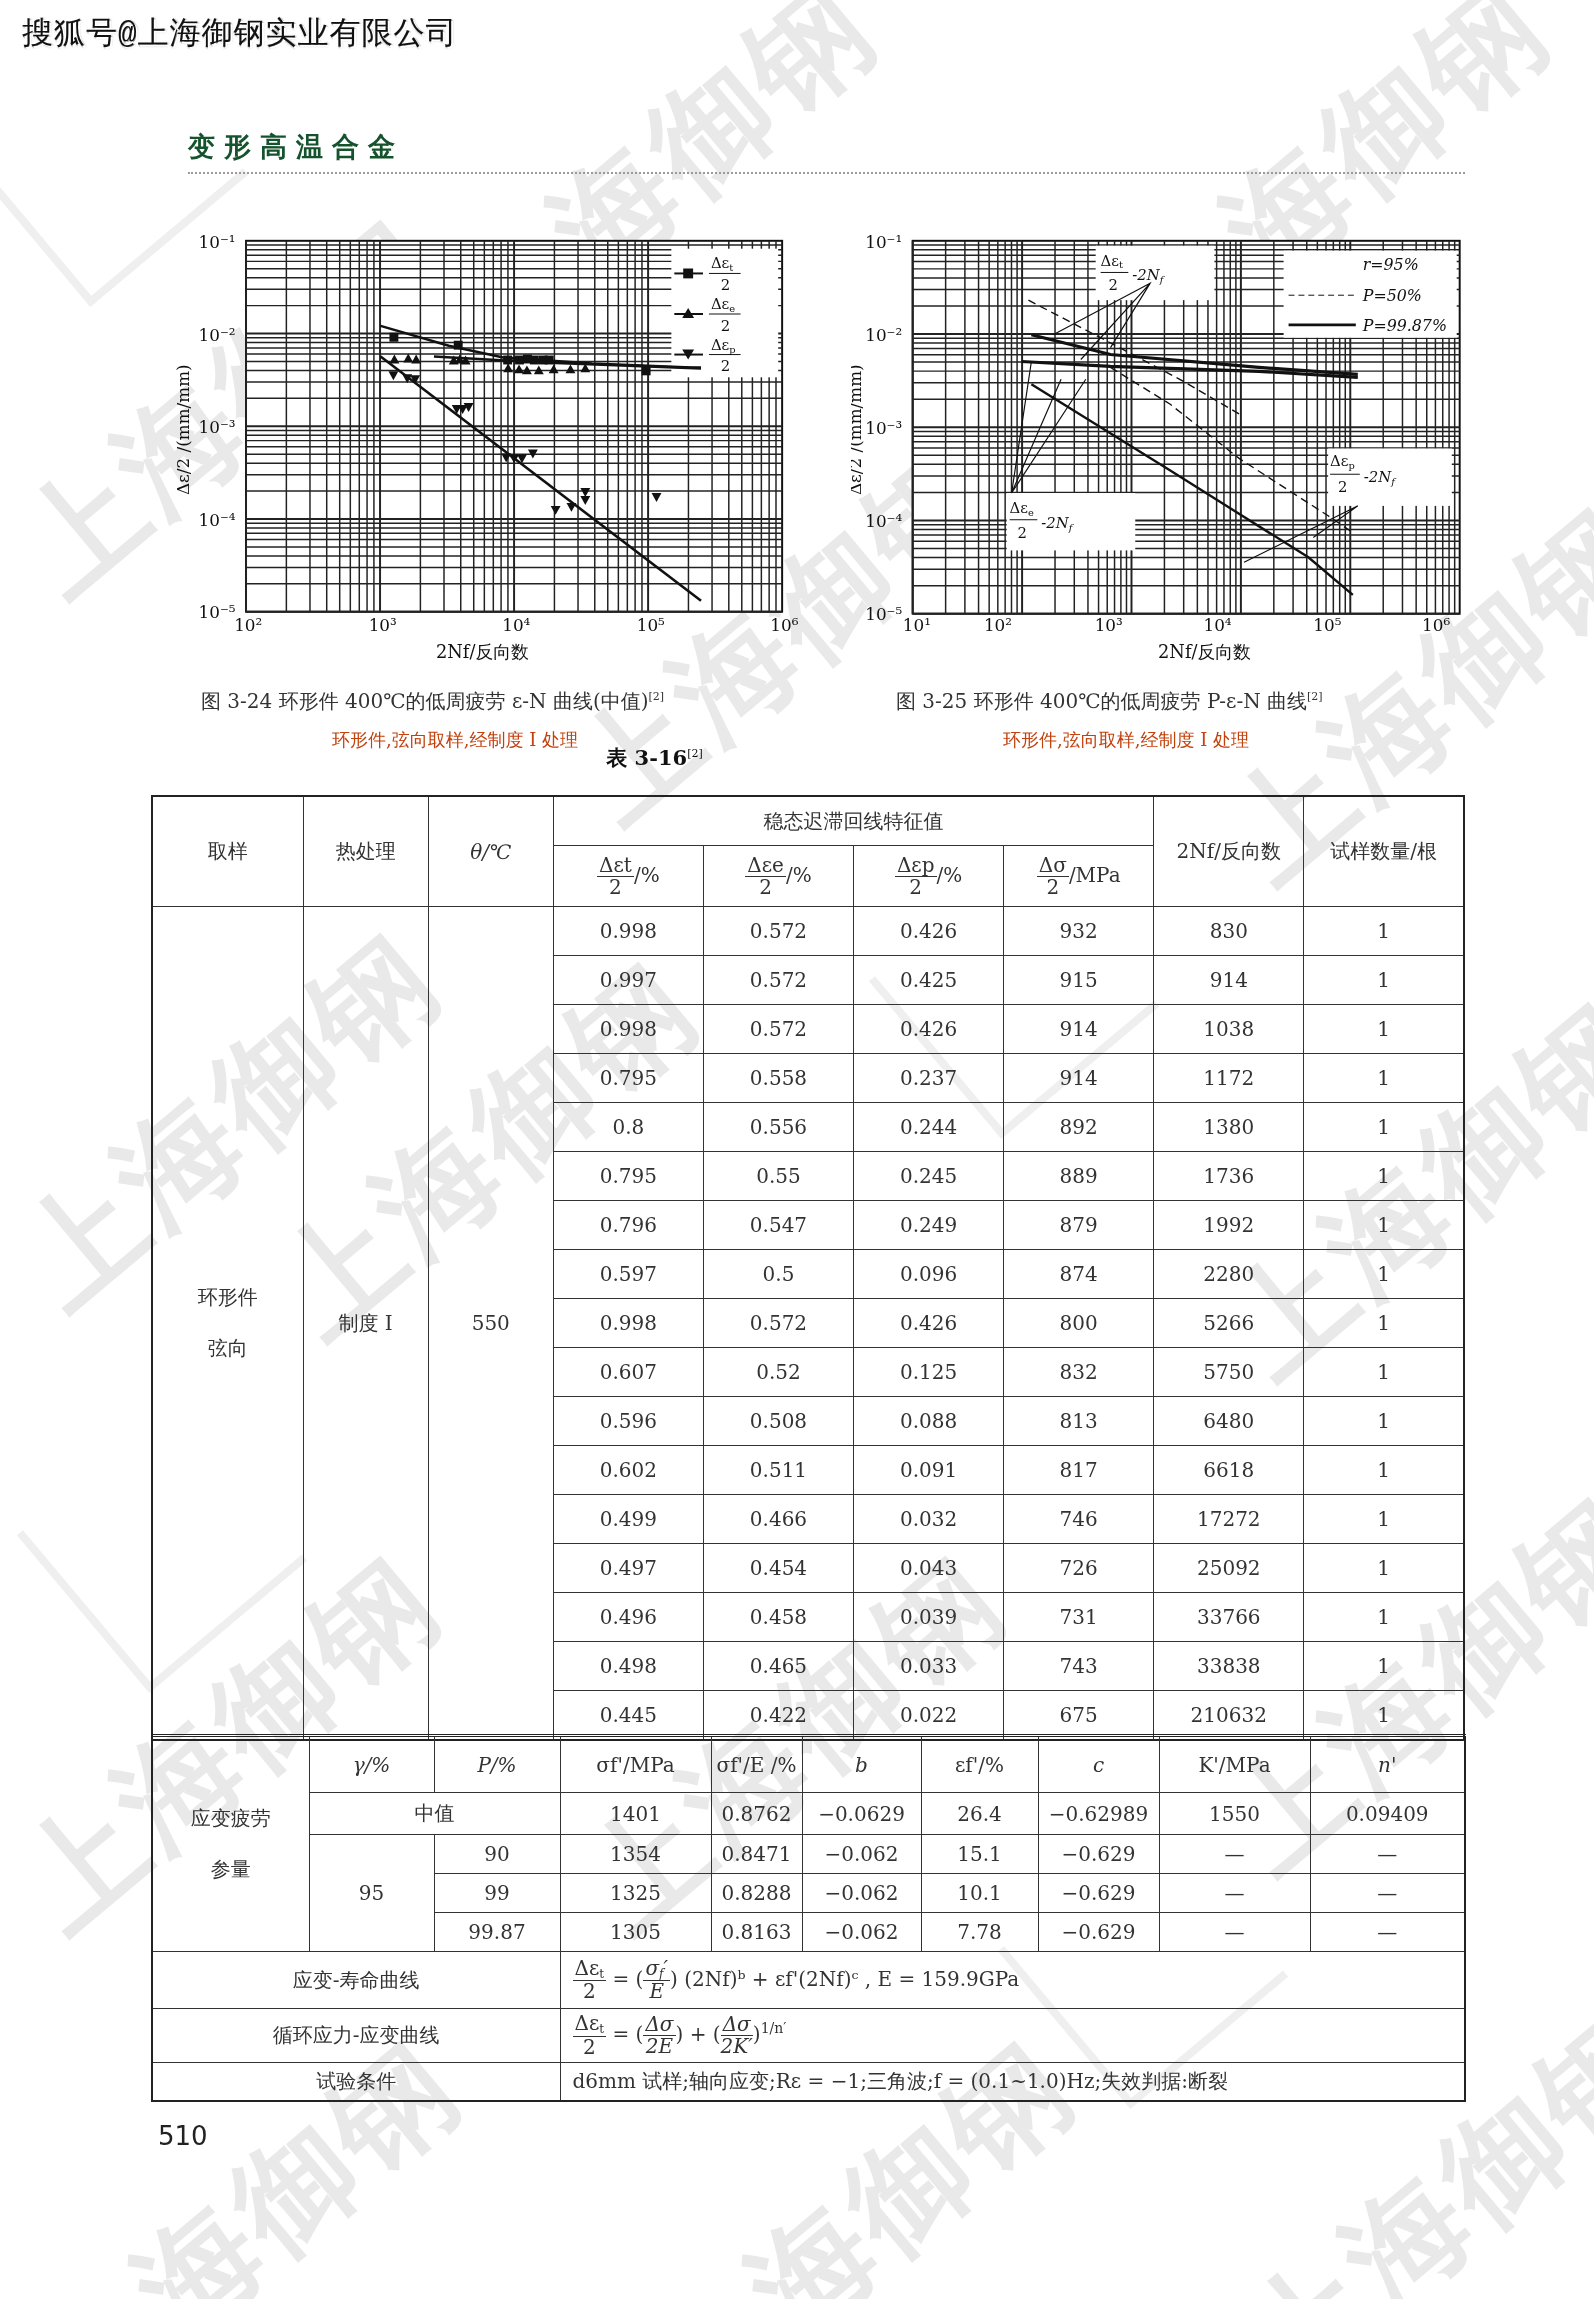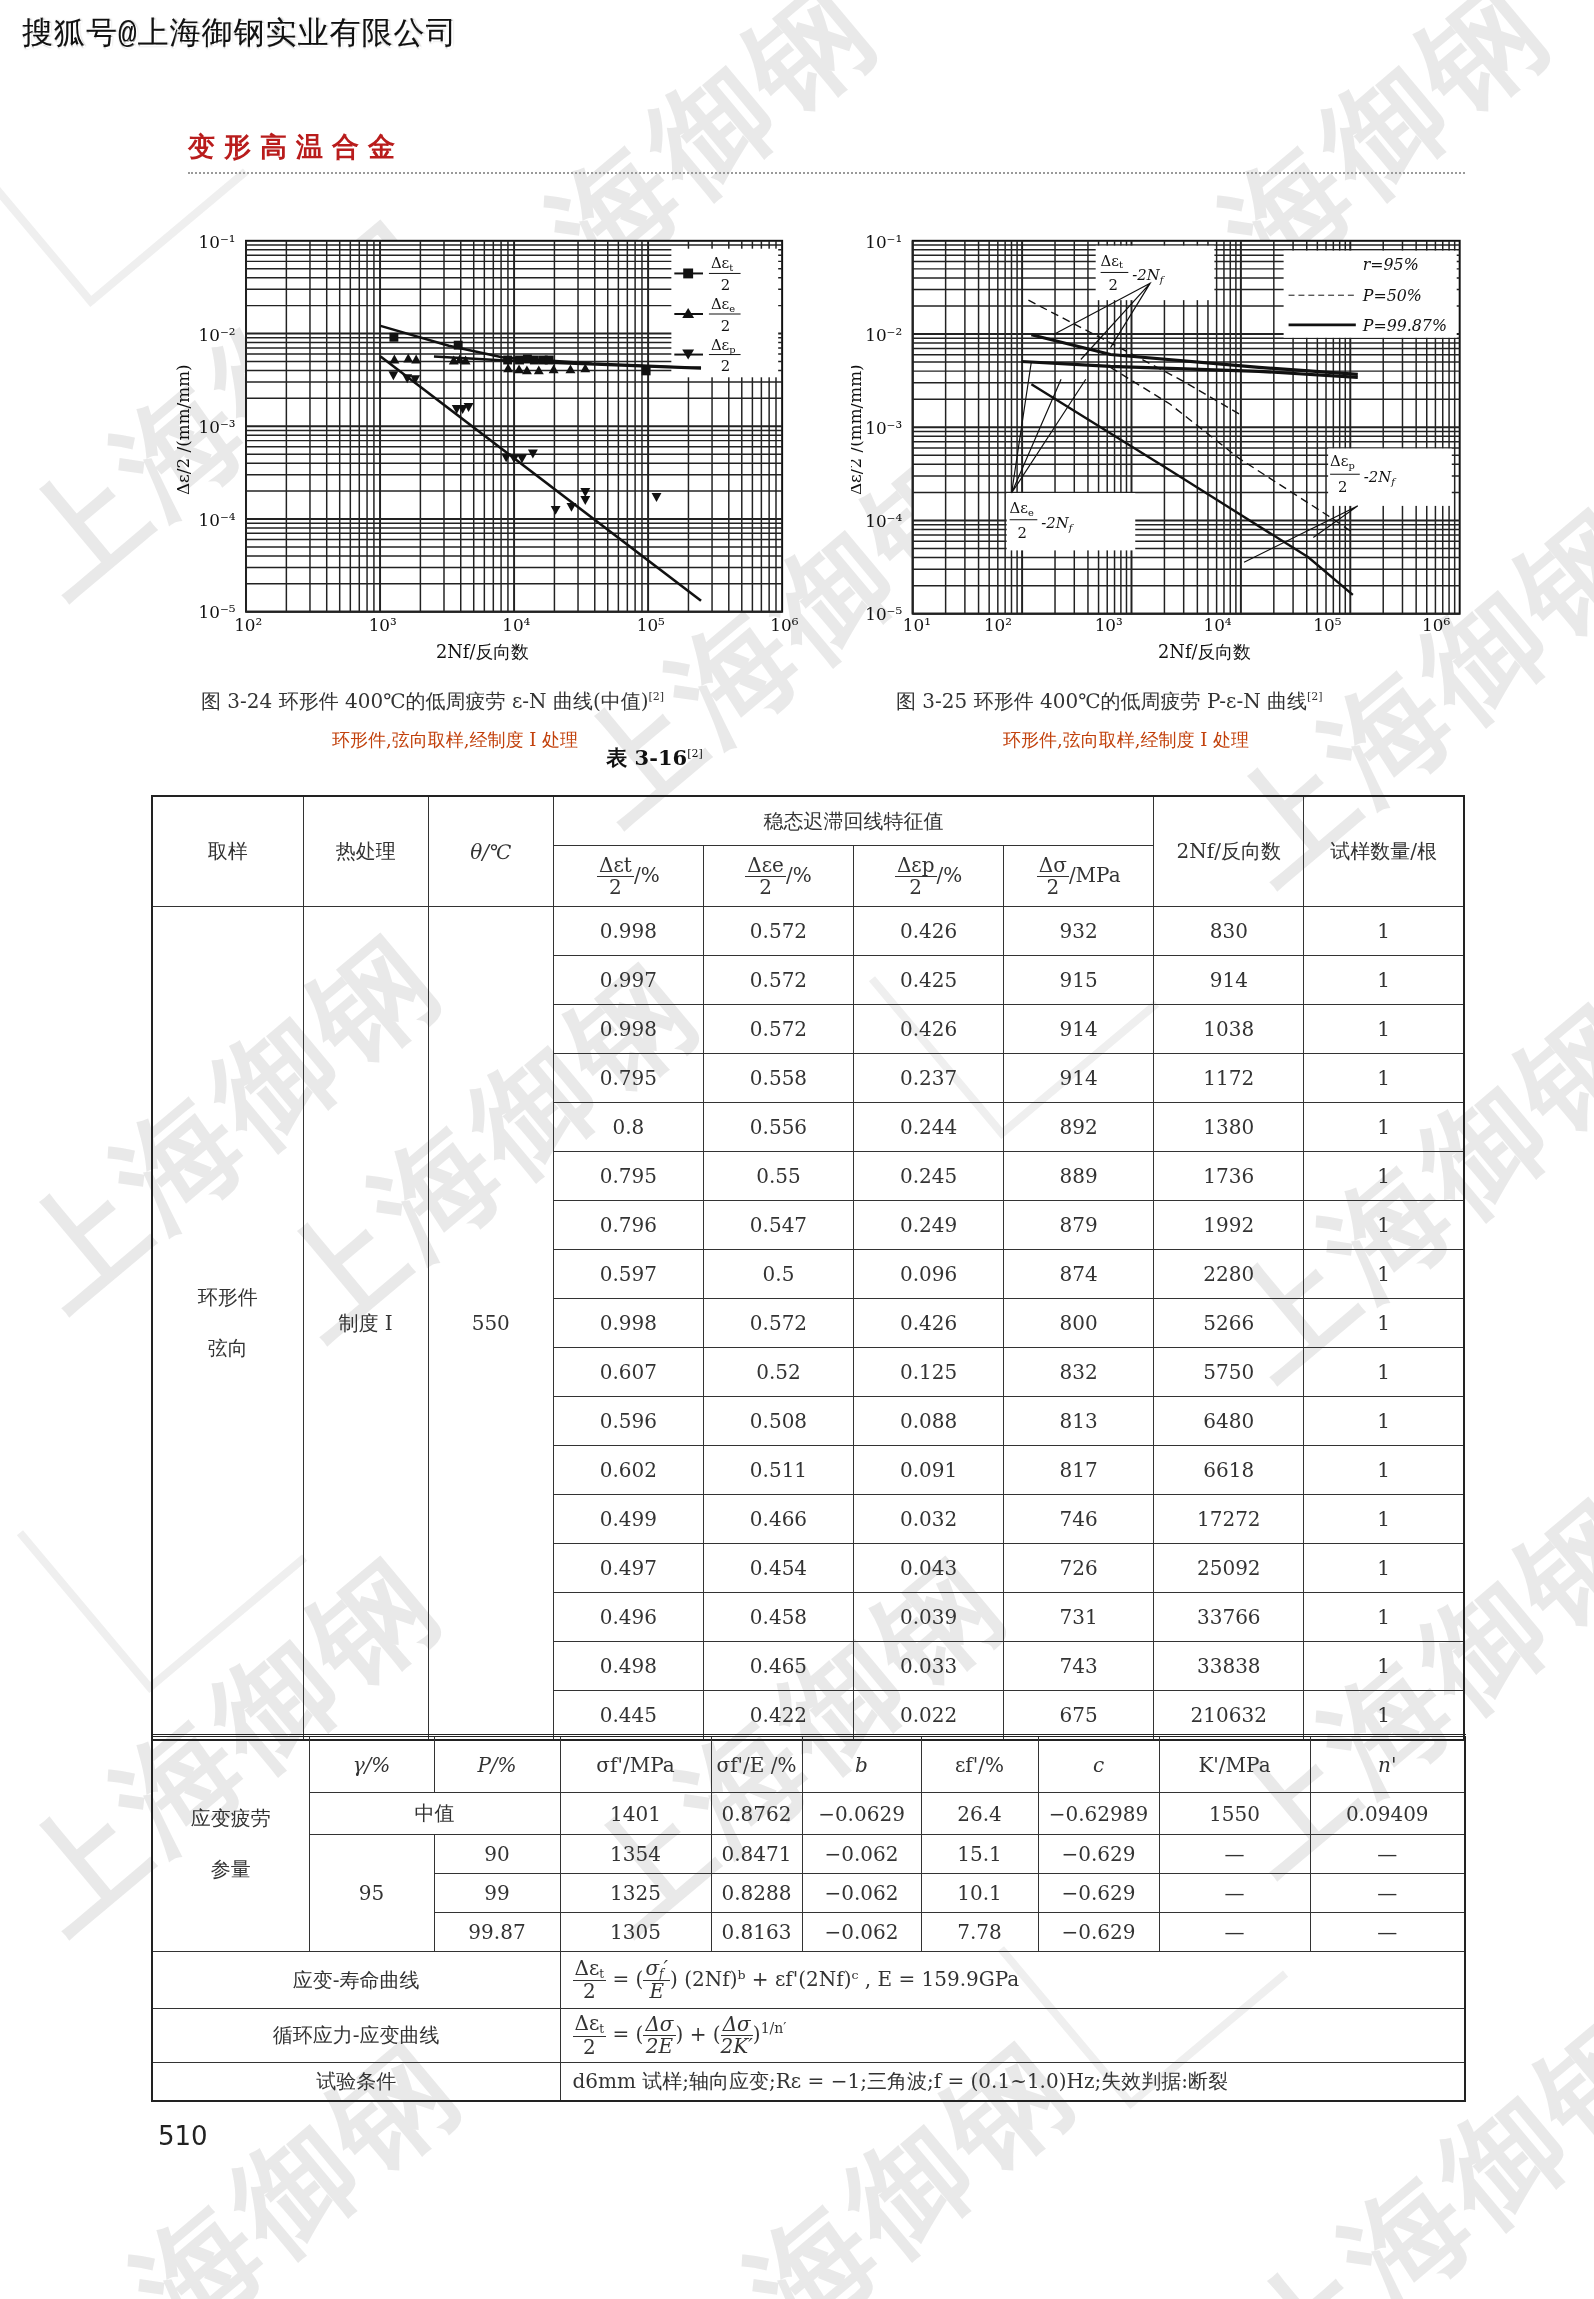--- a/index.html
+++ b/index.html
@@ -1,21 +1,21 @@
 <!DOCTYPE html>
 <html><head>
 <meta charset="utf-8">
 <style>
   html,body{margin:0;padding:0;}
   body{width:1595px;height:2300px;position:relative;background:#fff;overflow:hidden;
        font-family:"DejaVu Serif","Liberation Serif",serif;color:#222;}
   .abs{position:absolute;}
   .topbrand{left:22px;top:12px;font-family:Liberation Mono, monospace;font-size:31px;color:#111;
             text-shadow:2px 2px 0 #fff,-1px -1px 0 #fff, 1px 1px 2px #555;letter-spacing:1px;}
-  .bookhdr{left:188px;top:129px;font-size:27px;letter-spacing:9px;color:#b91c1c;font-weight:bold;}
+  .bookhdr{left:188px;top:129px;font-size:27px;letter-spacing:9px;color:#14532d;font-weight:bold;}
   .hdrline{left:188px;top:172px;width:1277px;border-top:2px dotted #9a9a9a;}
   .wm{position:absolute;color:rgba(175,175,175,0.28);font-family:"DejaVu Sans",sans-serif;font-weight:bold;
       font-size:119px;transform:rotate(-40deg);white-space:nowrap;pointer-events:none;letter-spacing:6px;}
   .wmtri{position:absolute;border:8px solid rgba(180,180,180,0.22);width:198px;height:198px;transform:rotate(-40deg);
          border-right:none;border-top:none;pointer-events:none;}
   svg text{font-family:"DejaVu Serif","Liberation Serif",serif;}
   .caption{font-size:20px;color:#333;white-space:nowrap;}
   .subcap{font-size:18px;color:#c2410c;white-space:nowrap;}
   .tabletitle{left:0;width:1309px;top:744px;text-align:center;font-size:21px;font-weight:bold;color:#111;}
   table{border-collapse:collapse;position:absolute;table-layout:fixed;}

